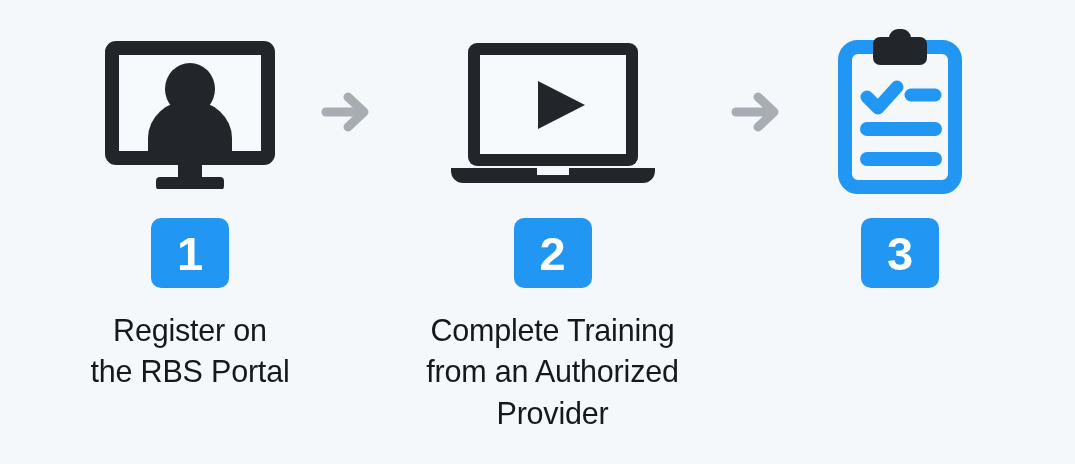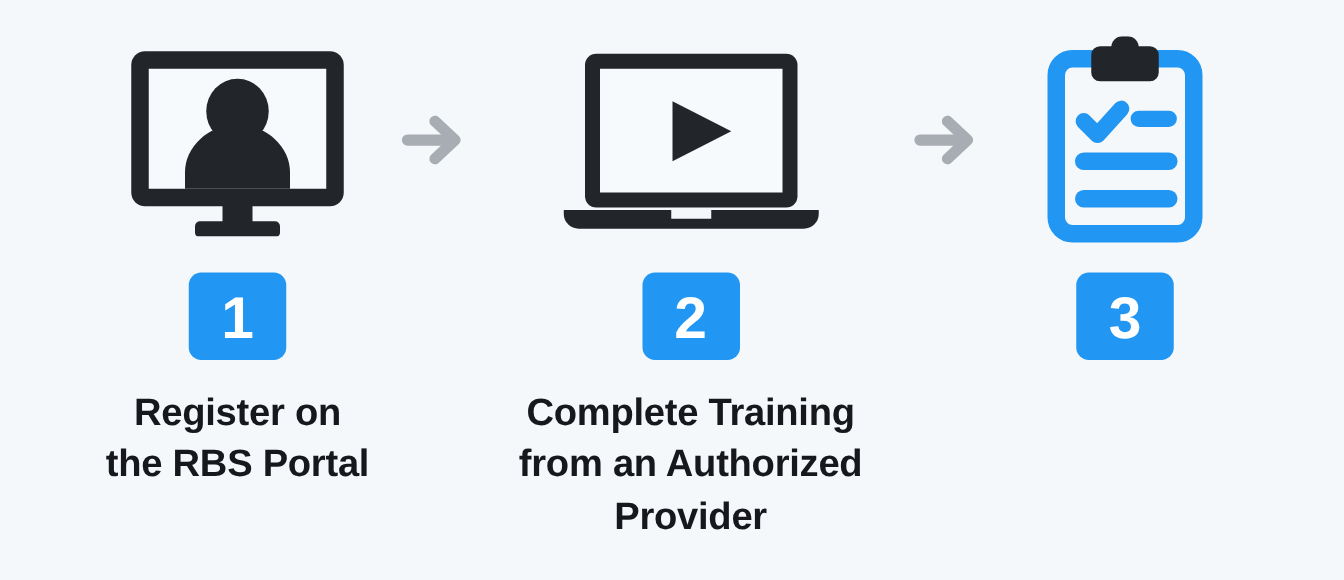--- a/index.html
+++ b/index.html
@@ -52,21 +52,21 @@
     font-weight: bold;
     line-height: 1;
     letter-spacing: 0px;
     user-select: none;
   }
   .step-label {
     margin-top: 22px;
     text-align: center;
     color: #16181d;
     font-size: 30.5px;
-    font-weight: bold;
+    font-weight: normal;
     line-height: 1.36;
     letter-spacing: -0.2px;
     max-width: 255px;
     white-space: pre-line;
   }
   .step-1 .step-label { max-width: 232px; }
   .step-2 .step-label { max-width: 330px; }
   .step-3 .step-label { max-width: 200px; }
 
   .step-2 { width: 340px; }

